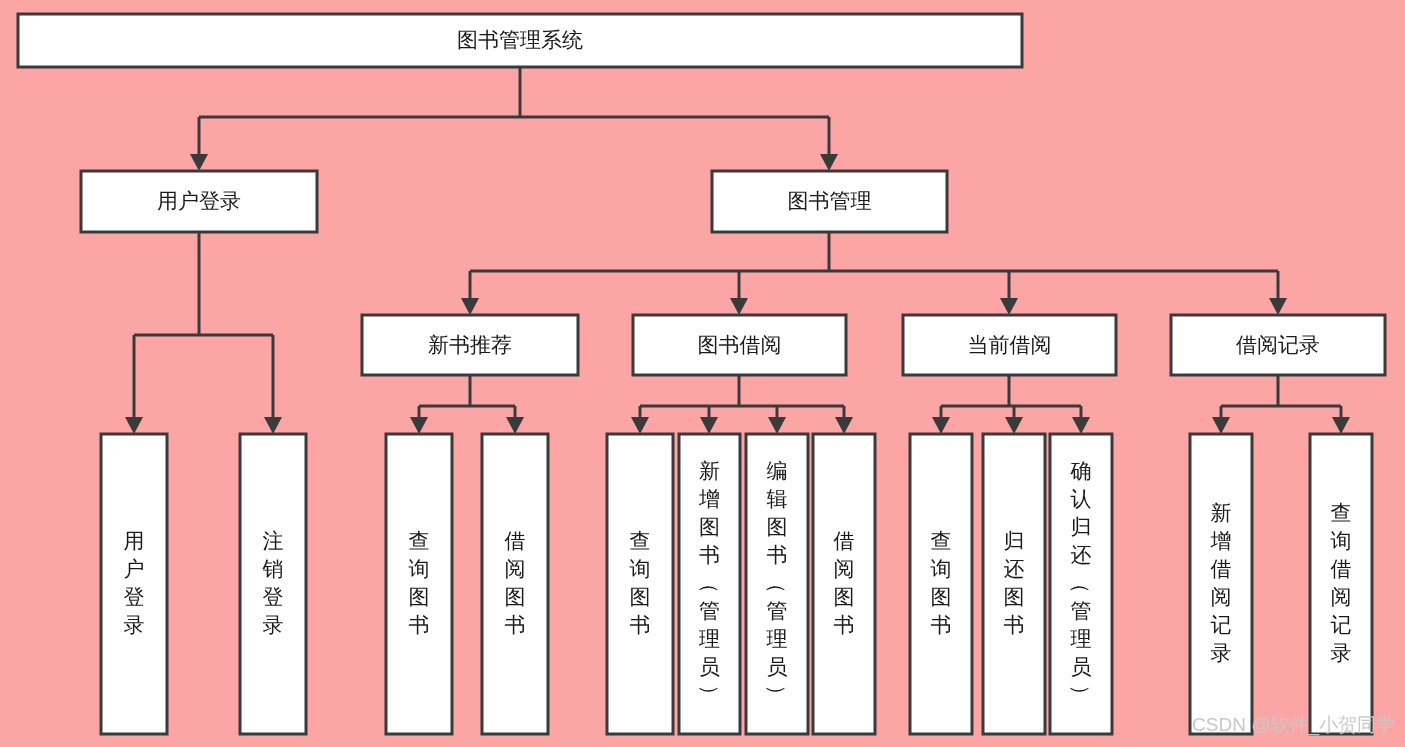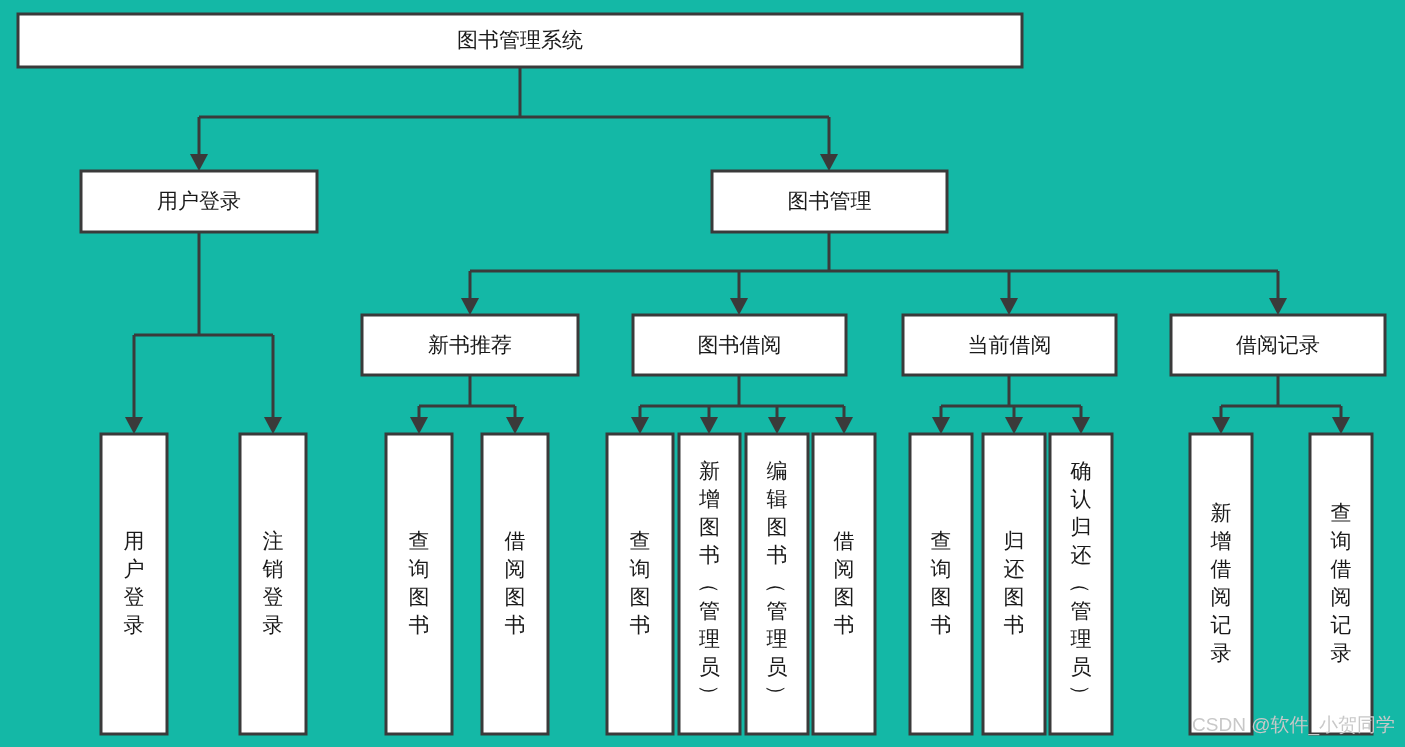--- a/index.html
+++ b/index.html
@@ -8,21 +8,21 @@
     padding: 0;
     background: #ffffff;
   }
   body {
     font-family: "Liberation Sans", "DejaVu Sans", sans-serif;
   }
   #diagram-root {
     position: relative;
     width: 1405px;
     height: 747px;
-    background: #14b8a6;
+    background: #fca5a5;
     overflow: hidden;
   }
   svg#tree-svg {
     position: absolute;
     left: 0;
     top: 0;
     width: 1405px;
     height: 747px;
     display: block;
   }

